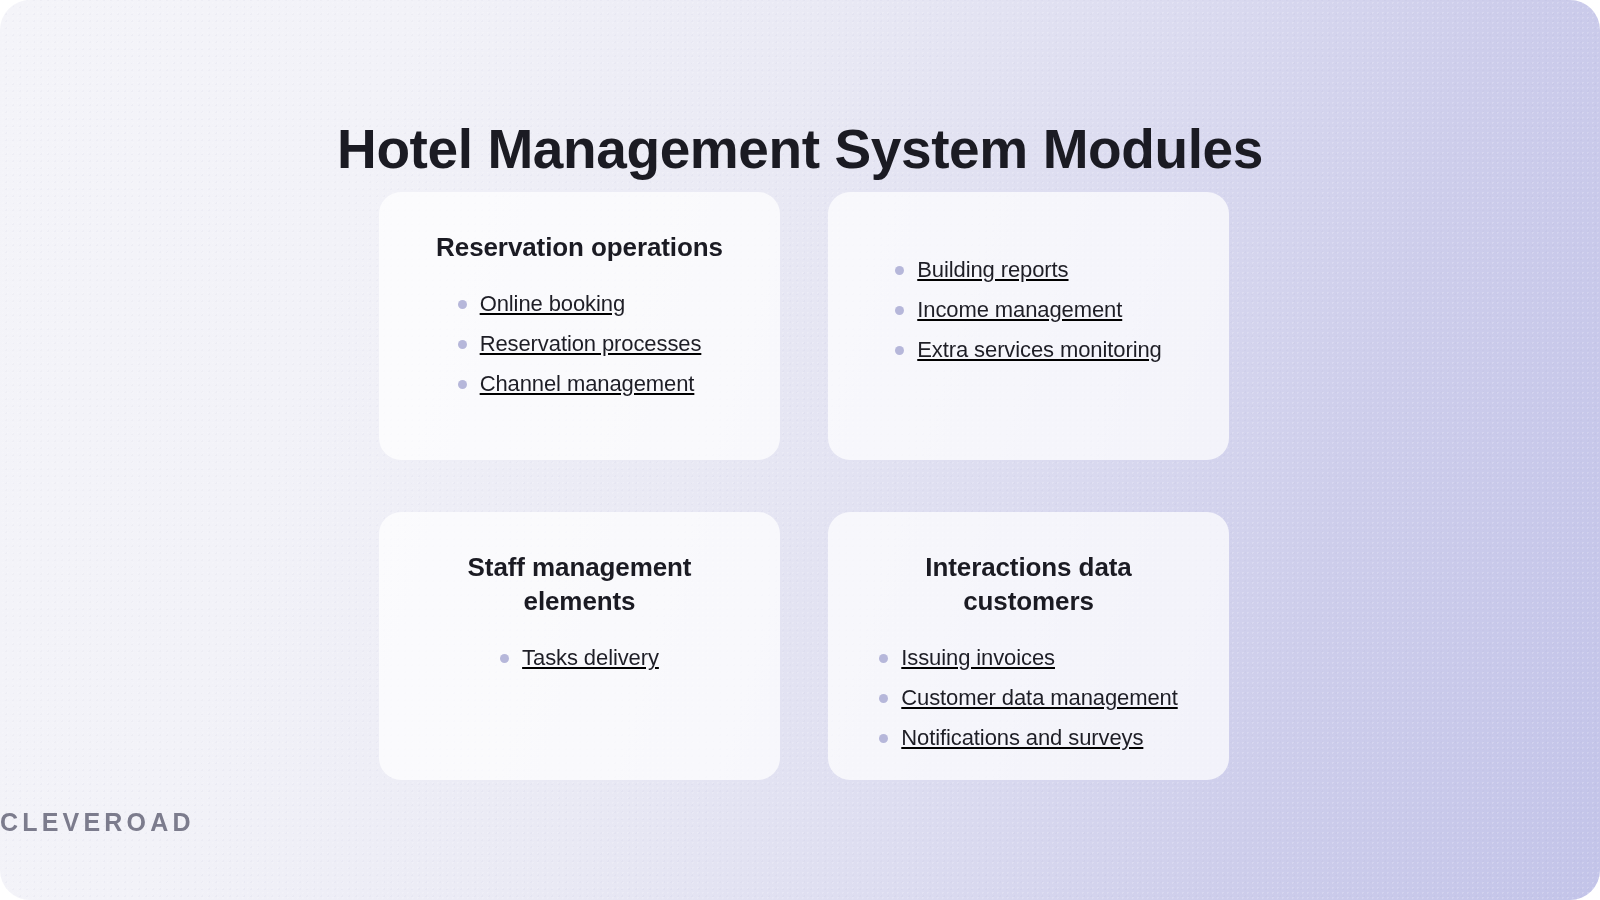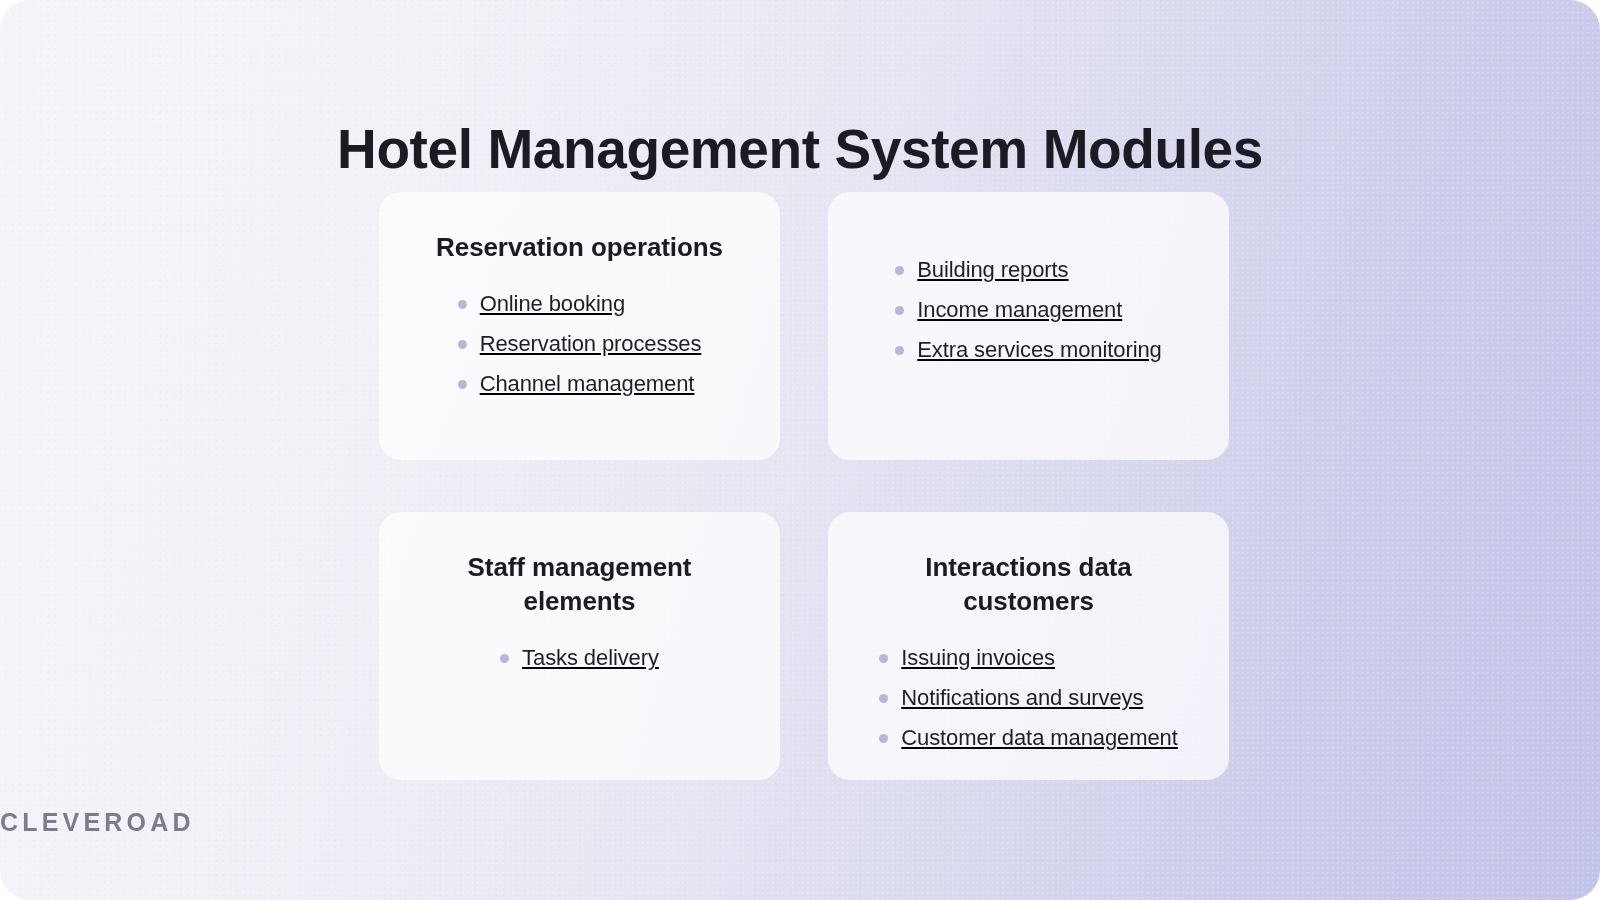--- a/index.html
+++ b/index.html
@@ -191,25 +191,25 @@
 
     <div class="card">
       <div class="card-title">Interactions data customers</div>
       <ul class="bullets">
         <li class="bullet">
           <span class="dot"></span>
           <span class="bullet-text">Issuing invoices</span>
         </li>
         <li class="bullet">
           <span class="dot"></span>
+          <span class="bullet-text">Customer data management</span>
+        </li>
+        <li class="bullet">
+          <span class="dot"></span>
           <span class="bullet-text">Notifications and surveys</span>
-        </li>
-        <li class="bullet">
-          <span class="dot"></span>
-          <span class="bullet-text">Customer data management</span>
         </li>
       </ul>
     </div>
 
   </div>
 
   <div class="footer-logo">CLEVEROAD</div>
 </div>
 
 </body></html>

